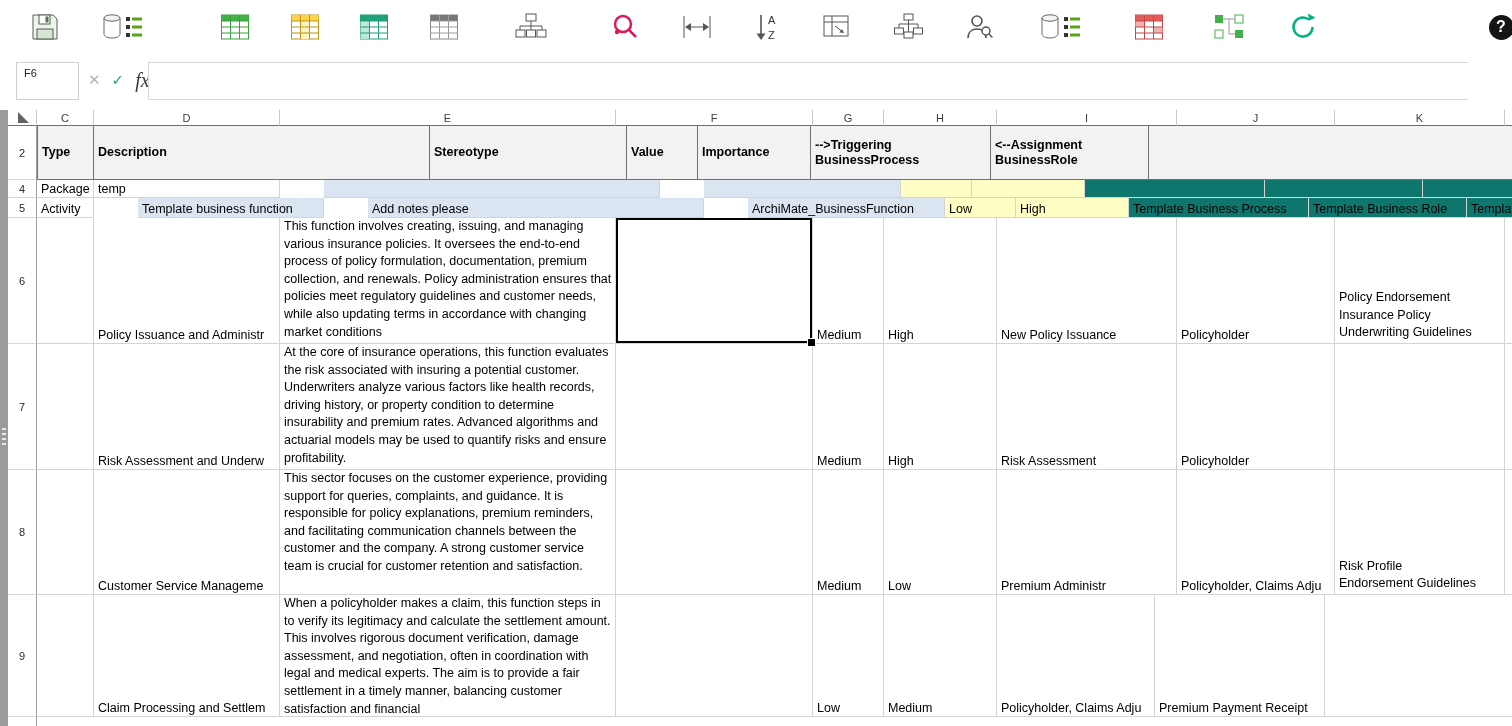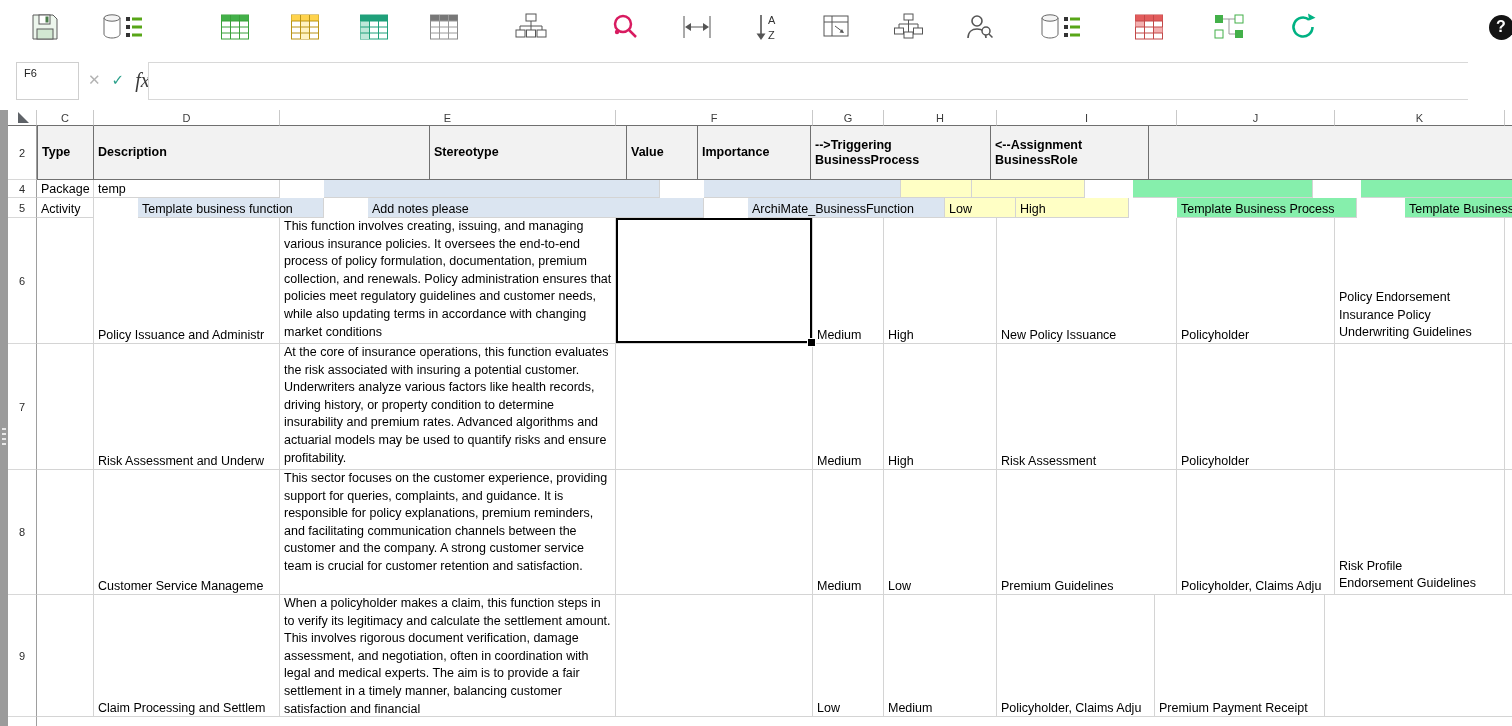--- a/index.html
+++ b/index.html
@@ -41,21 +41,21 @@
          font-weight:bold;font-size:12.5px;color:#000;display:flex;align-items:center;padding:0 4px;
          white-space:pre-line;line-height:15px;overflow:hidden;}
   .hcell.first{border-left:1px solid #707070;}
   .cell{flex:0 0 auto;box-sizing:border-box;border-right:1px solid #d4d4d4;border-bottom:1px solid #d4d4d4;
         font-size:12.5px;color:#000;padding:0 3px 1px 4px;overflow:hidden;white-space:nowrap;
         display:flex;align-items:flex-end;background:#fff;}
   .desc{white-space:normal;align-items:flex-start;line-height:17.6px;display:block;}
   .multiline{white-space:pre-line;line-height:17.6px;}
   .bg-blue{background:#dbe5f1;margin-left:44px;}
   .bg-yellow{background:#ffffc5;}
-  .bg-tan{background:#86efac;margin-left:48px;}
+  .bg-tan{background:#0f766e;}
   .fillc{flex:1 1 auto;border-right:none;}
   .selected{box-shadow:inset 0 0 0 2px #000;position:relative;overflow:visible;z-index:3;}
   .fill-handle{position:absolute;right:-4px;bottom:-4px;width:7px;height:7px;background:#000;border:1px solid #fff;}
   
   .w-c{width:57px}.w-d{width:186px}.w-e{width:336px}.w-f{width:197px}.w-g{width:71px}
   .w-h{width:113px}.w-i{width:180px}.w-j{width:158px}.w-k{width:170px}
 </style>
 </head>
 <body>
 
@@ -315,21 +315,21 @@
     </div>
 
     <div class="row" style="height:125px">
       <div class="gutter">8</div>
       <div class="cell w-c"></div>
       <div class="cell w-d">Customer Service Manageme</div>
       <div class="cell w-e desc">This sector focuses on the customer experience, providing support for queries, complaints, and guidance. It is responsible for policy explanations, premium reminders, and facilitating communication channels between the customer and the company. A strong customer service team is crucial for customer retention and satisfaction.</div>
       <div class="cell w-f"></div>
       <div class="cell w-g">Medium</div>
       <div class="cell w-h">Low</div>
-      <div class="cell w-i">Premium Guidelines</div>
+      <div class="cell w-i">Premium Administr</div>
       <div class="cell w-j">Policyholder, Claims Adju</div>
       <div class="cell w-k multiline">Risk Profile
 Endorsement Guidelines</div>
       <div class="cell fillc"></div>
     </div>
 
     <div class="row" style="height:122px">
       <div class="gutter">9</div>
       <div class="cell w-c"></div>
       <div class="cell w-d">Claim Processing and Settlem</div>

